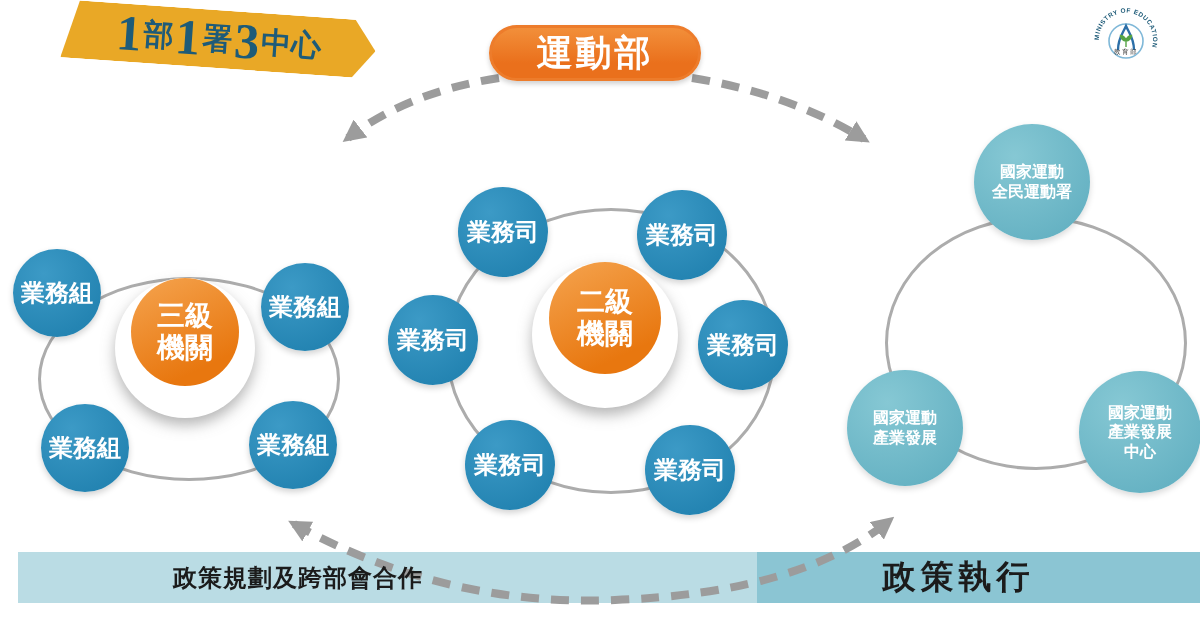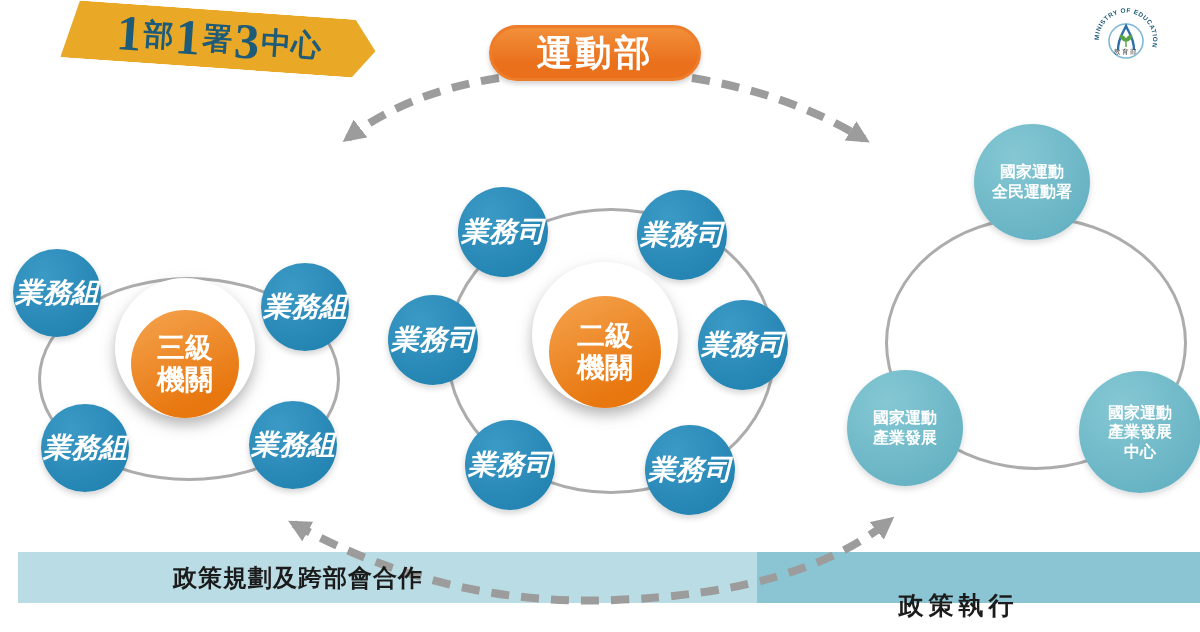--- a/index.html
+++ b/index.html
@@ -26,39 +26,39 @@
   
   .ring{position:absolute;border:3px solid #ACACAC;border-radius:50%;z-index:1;}
   #ring-left{left:38px;top:277px;width:296px;height:198px;}
   #ring-mid{left:446px;top:208px;width:324px;height:280px;}
   #ring-right{left:885px;top:216px;width:296px;height:248px;}
 
   
   .circle{position:absolute;border-radius:50%;display:flex;align-items:center;justify-content:center;
           text-align:center;color:#fff;font-weight:bold;z-index:3;}
   .blue{background:radial-gradient(circle at 35% 28%,#3C9AC6 0%,#2484B2 75%);
-        box-shadow:0 3px 6px rgba(0,0,0,.18);font-size:28px;font-style:italic;}
+        box-shadow:0 3px 6px rgba(0,0,0,.18);font-size:24px;}
   .lblue{background:radial-gradient(circle at 35% 28%,#86C8D4 0%,#66B2C3 78%);
          box-shadow:0 3px 6px rgba(0,0,0,.15);font-size:16px;line-height:1.22;}
   .white-core{position:absolute;border-radius:50%;background:#fff;z-index:2;
               box-shadow:0 7px 14px rgba(110,110,110,.5);
-              display:flex;align-items:flex-end;justify-content:center;font-family:Liberation Serif, serif;}
+              display:flex;align-items:flex-start;justify-content:center;font-family:Liberation Serif, serif;}
   .inner{border-radius:50%;display:flex;align-items:center;justify-content:center;
          color:#fff;font-weight:bold;font-size:28px;line-height:1.14;text-align:center;}
   .inner-orange{background:linear-gradient(155deg,#F4A14B 5%,#E8770F 78%);}
   .inner-gold{background:linear-gradient(165deg,#DDBA33 5%,#C59E00 72%);}
 
   
   .band{position:absolute;top:552px;height:51px;z-index:1;}
   #band-left{left:18px;width:739px;background:#BADCE4;}
   #band-right{left:757px;width:443px;background:#8BC5D3;}
   .band-label{position:absolute;top:552px;height:51px;display:flex;align-items:center;
               justify-content:center;font-weight:bold;color:#1B1B1B;z-index:2;}
   #band-left-label{left:18px;width:560px;font-size:24px;letter-spacing:1px;}
-  #band-right-label{left:757px;width:403px;font-size:25px;letter-spacing:5px;margin-top:28px;}
+  #band-right-label{left:757px;width:403px;font-size:33px;letter-spacing:5px;}
 
   
   #arrows{position:absolute;left:0;top:0;z-index:2;pointer-events:none;}
 
   
   #logo{position:absolute;left:1094px;top:5px;width:64px;height:64px;z-index:6;}
 </style>
 </head>
 <body>
 

